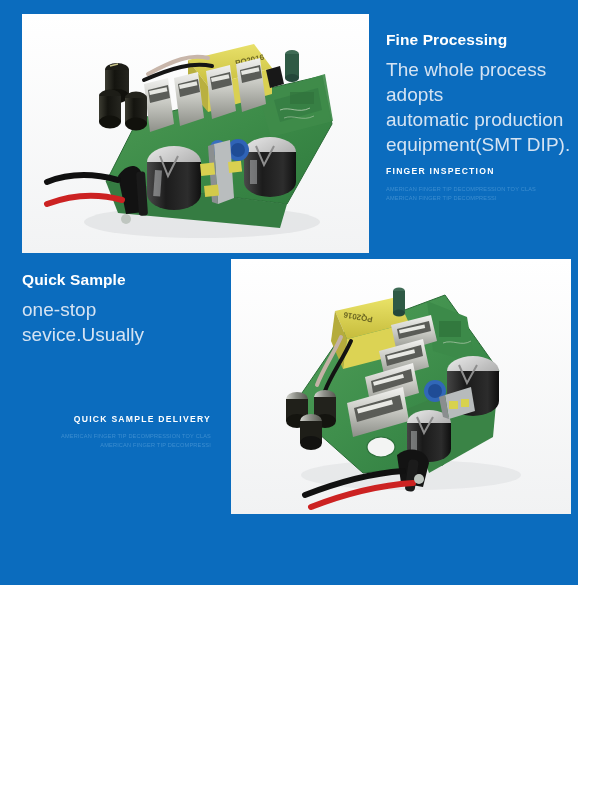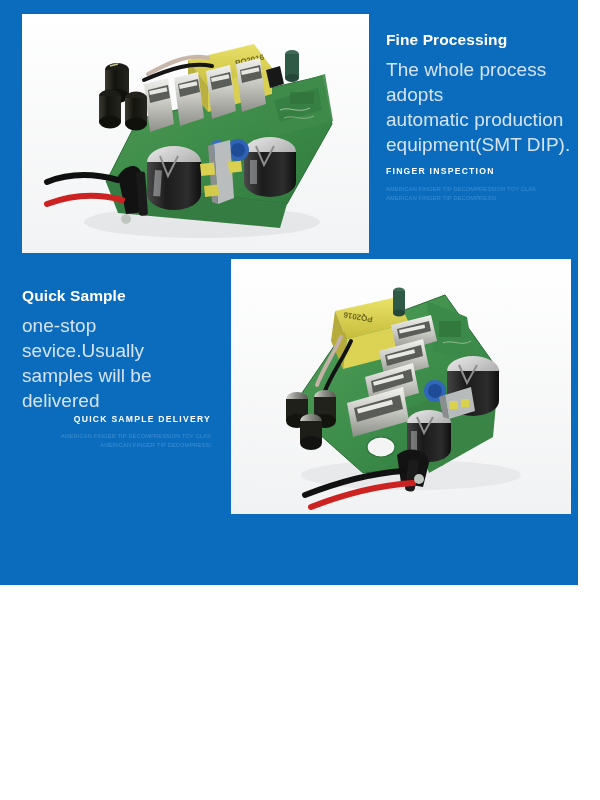--- a/index.html
+++ b/index.html
@@ -57,21 +57,20 @@
   .text-block { position: absolute; }
   #fine-processing-block {
     left: 386px;
     top: 30px;
     width: 186px;
   }
   #quick-sample-block {
     left: 22px;
     top: 270px;
     width: 198px;
-    margin-top: 16px;
   }
 
   .heading {
     color: #ffffff;
     font-size: 15.5px;
     font-weight: bold;
     line-height: 20px;
     margin: 0 0 7px 0;
     letter-spacing: 0.1px;
   }
@@ -289,21 +288,20 @@
   <p class="sub-label">FINGER INSPECTION</p>
   <div class="faint-block">
     <p class="faint-line">AMERICAN FINGER TIP DECOMPRESSION TOY CLAS</p>
     <p class="faint-line">AMERICAN FINGER TIP DECOMPRESSI</p>
   </div>
 </div>
 
 <div class="text-block" id="quick-sample-block">
   <p class="heading">Quick Sample</p>
   <p class="body-line">one-stop sevice.Usually</p>
-  <p class="body-line">samples will be delivered</p>
 </div>
 
 <div id="quick-sample-delivery-group">
   <p class="sub-label">QUICK SAMPLE DELIVERY</p>
   <div class="faint-block">
     <p class="faint-line">AMERICAN FINGER TIP DECOMPRESSION TOY CLAS</p>
     <p class="faint-line">AMERICAN FINGER TIP DECOMPRESSI</p>
   </div>
 </div>
 

